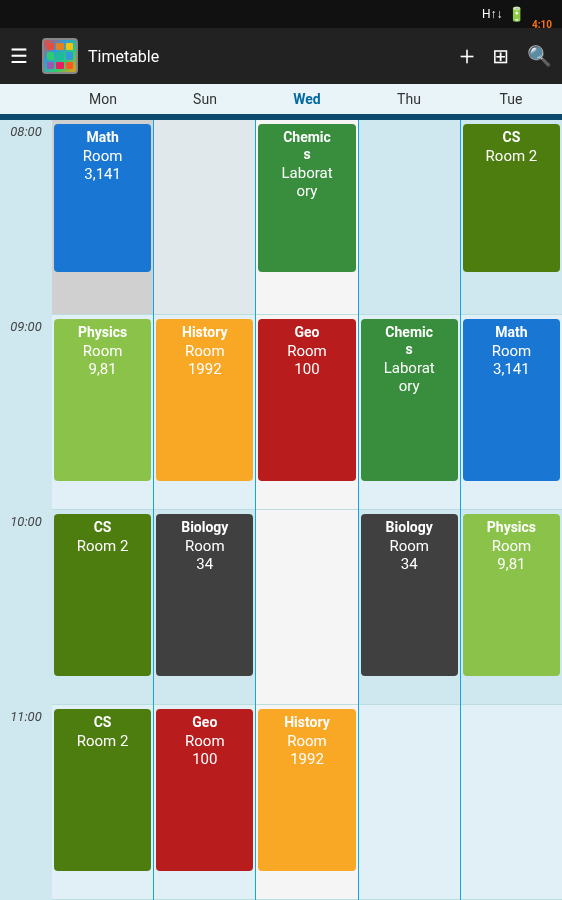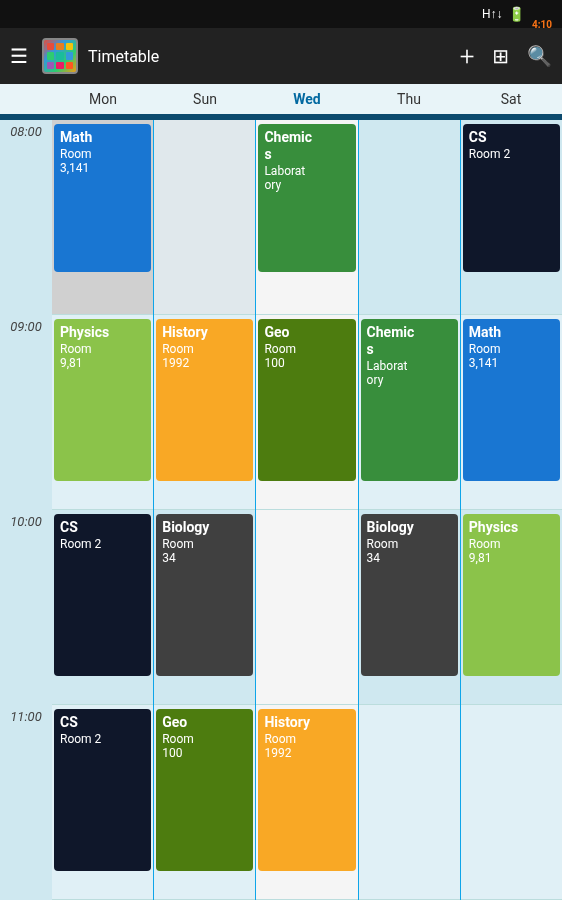--- a/index.html
+++ b/index.html
@@ -147,20 +147,21 @@
       justify-content: center;
       padding-top: 4px;
       font-size: 13px;
       color: #444;
     }
 
     
     .days-container {
       flex: 1;
       display: flex;
+      text-align: center;
     }
     .day-column {
       flex: 1;
       display: flex;
       flex-direction: column;
       border-left: 1px solid #0ea5e9;
       position: relative;
     }
     .day-column:first-child {
       border-left: none;
@@ -182,32 +183,32 @@
       padding: 5px 6px;
       color: white;
       font-size: 14px;
       overflow: hidden;
     }
     .subject-block .subject-name {
       font-weight: bold;
       line-height: 1.2;
     }
     .subject-block .room-info {
-      font-size: 12px;
+      font-size: 15px;
       line-height: 1.2;
       margin-top: 1px;
     }
 
     
     .color-blue { background: #1976d2; }
     .color-green { background: #388e3c; }
-    .color-red { background: #0f172a; }
+    .color-red { background: #4d7c0f; }
     .color-lime { background: #8bc34a; }
     .color-yellow { background: #f9a825; }
-    .color-cyan { background: #4d7c0f; }
+    .color-cyan { background: #b91c1c; }
     .color-purple { background: #404040; }
 
     
     .hour-cell.even { background: #cfe8f0; }
     .hour-cell.odd { background: #e0f0f6; }
 
   </style>
 </head>
 <body>
 
@@ -240,21 +241,21 @@
     <span class="header-icon" style="font-size:20px;">🔍</span>
   </div>
 </div>
 
 <div class="day-header-row">
   <div class="time-col-header"></div>
   <div class="day-header">Mon</div>
   <div class="day-header">Sun</div>
   <div class="day-header today">Wed</div>
   <div class="day-header">Thu</div>
-  <div class="day-header">Sat</div>
+  <div class="day-header">Tue</div>
 </div>
 
 <div class="timetable-container">
   <div class="timetable-grid">
 
     <div class="time-column">
       <div class="time-slot">08:00</div>
       <div class="time-slot">09:00</div>
       <div class="time-slot">10:00</div>
       <div class="time-slot">11:00</div>

